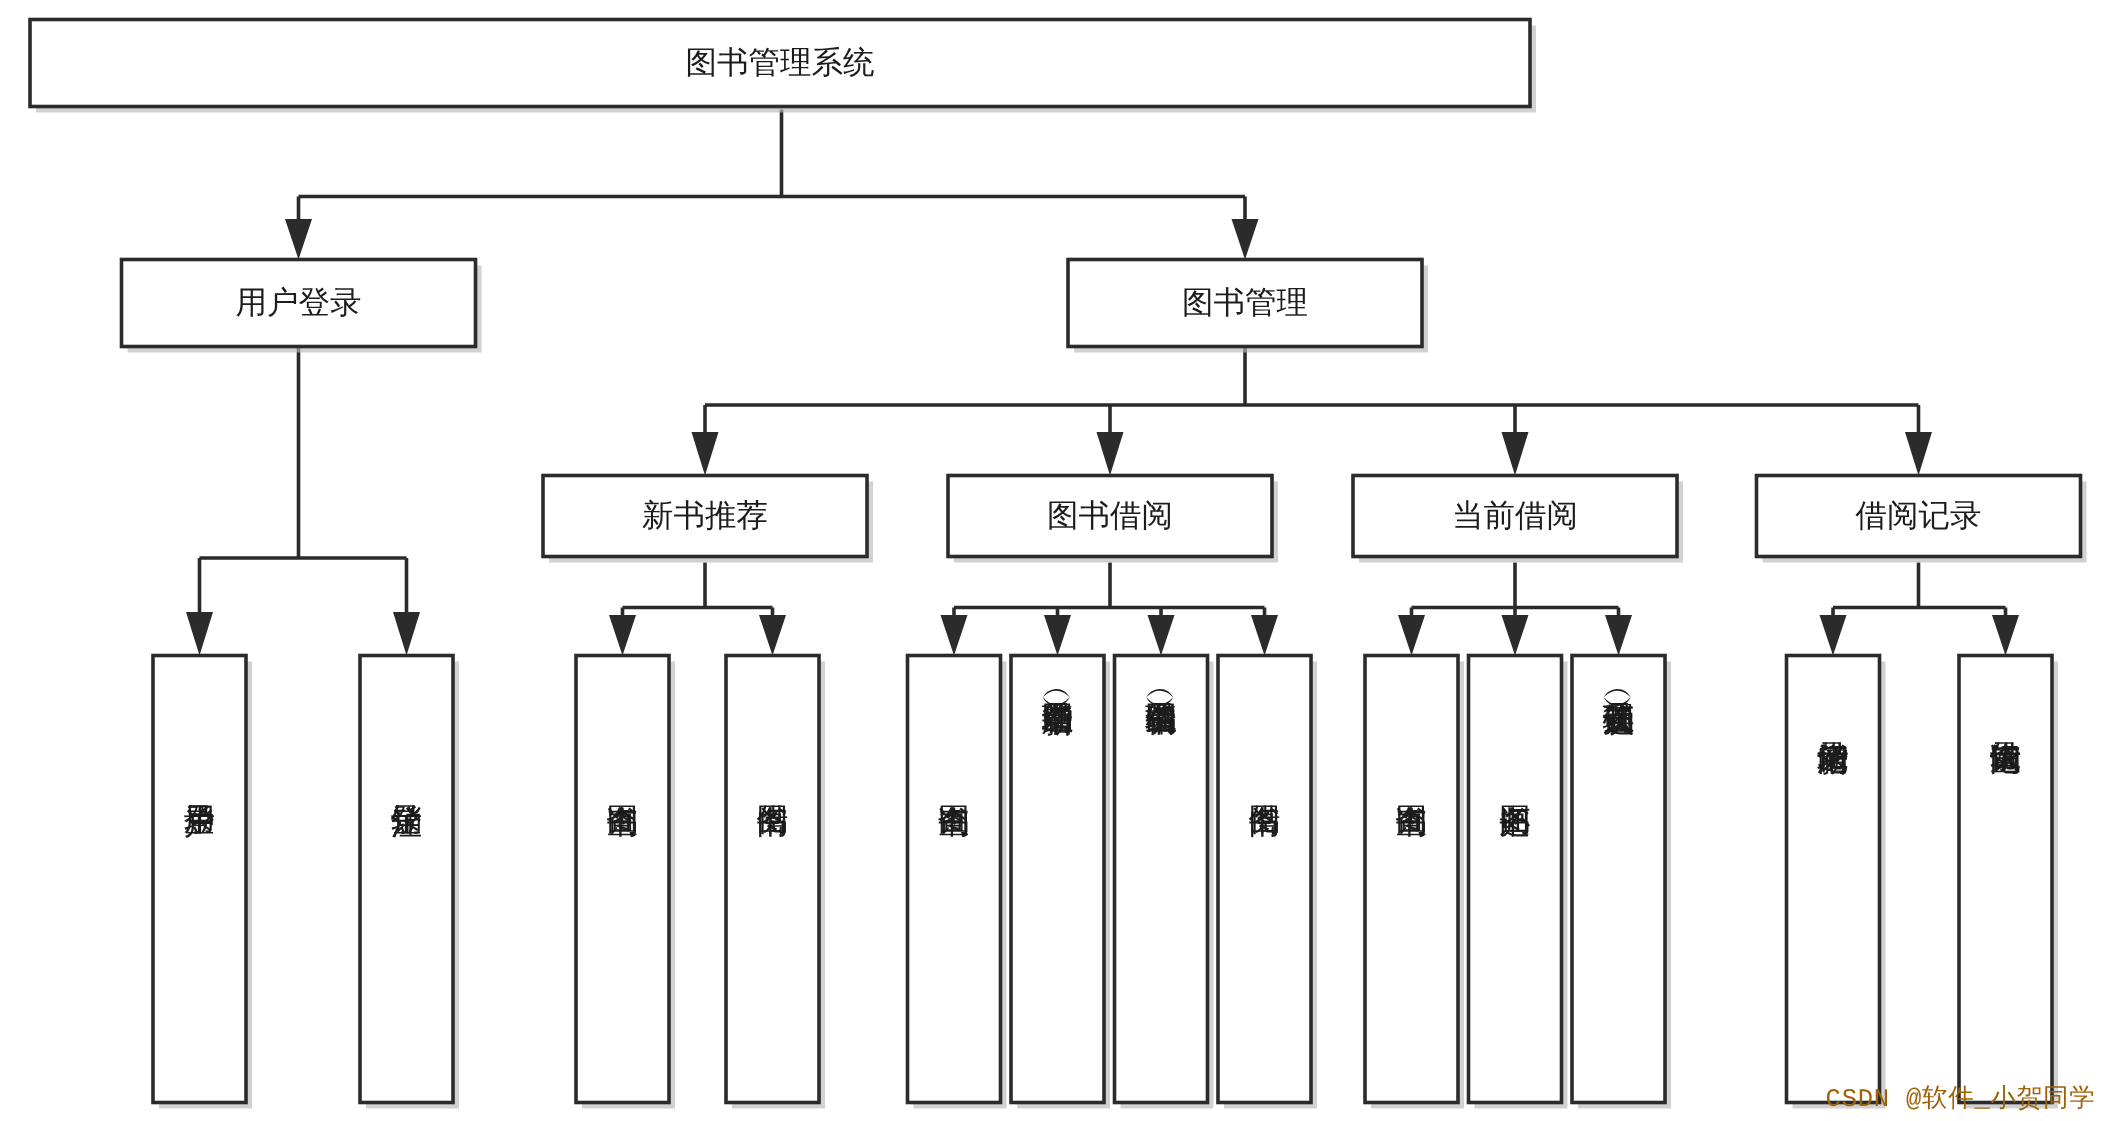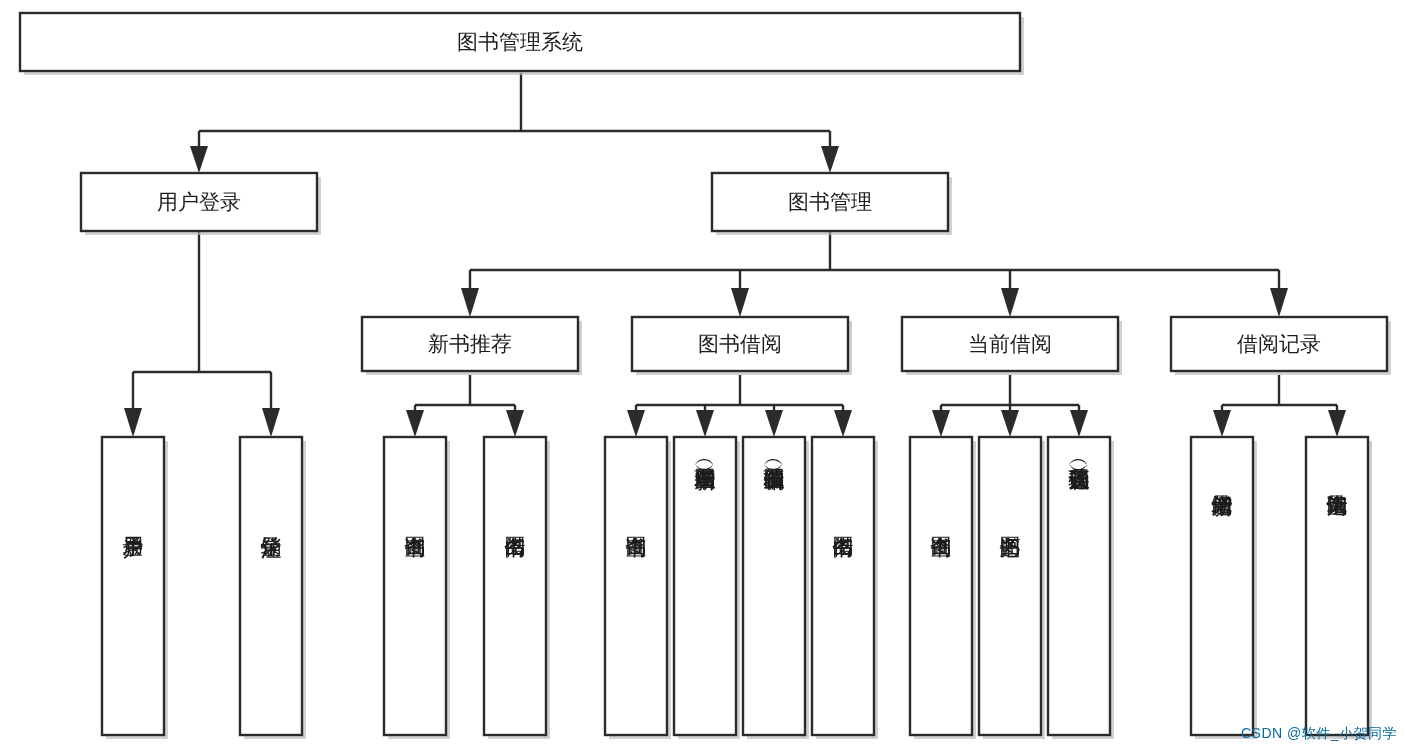--- a/index.html
+++ b/index.html
@@ -54,23 +54,23 @@
   .node-label-v {
     font-family: "DejaVu Sans", "Liberation Sans", sans-serif;
     font-size: 21px;
     fill: #1c1c1c;
     text-anchor: middle;
   }
   .watermark {
     position: absolute;
     right: 8px;
     bottom: 4px;
-    font-family: Liberation Sans, sans-serif;
-    font-size: 14px;
-    color: #0369a1;
+    font-family: Liberation Mono, monospace;
+    font-size: 17px;
+    color: #a16207;
     letter-spacing: 0.5px;
     white-space: nowrap;
     pointer-events: none;
   }
 </style>
 </head>
 <body>
 
 <div id="diagram-root">
 

